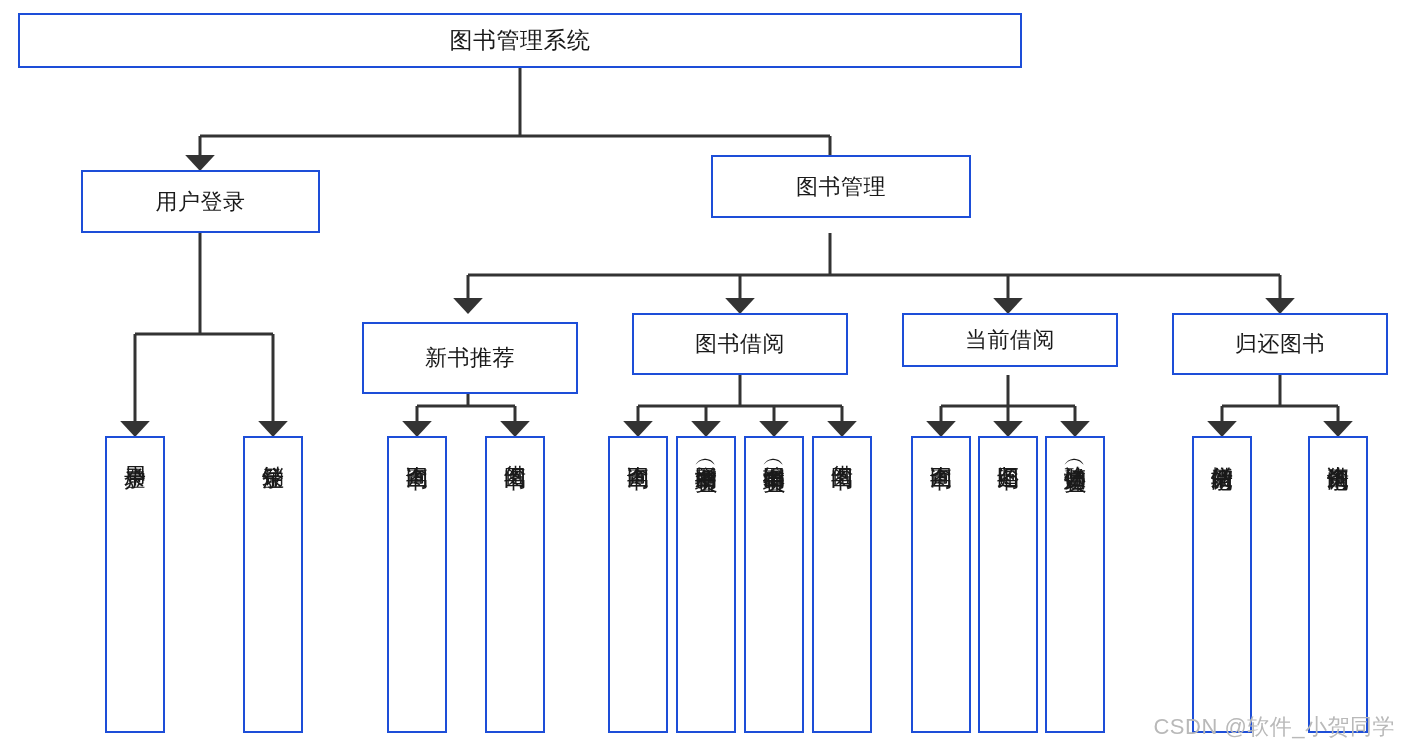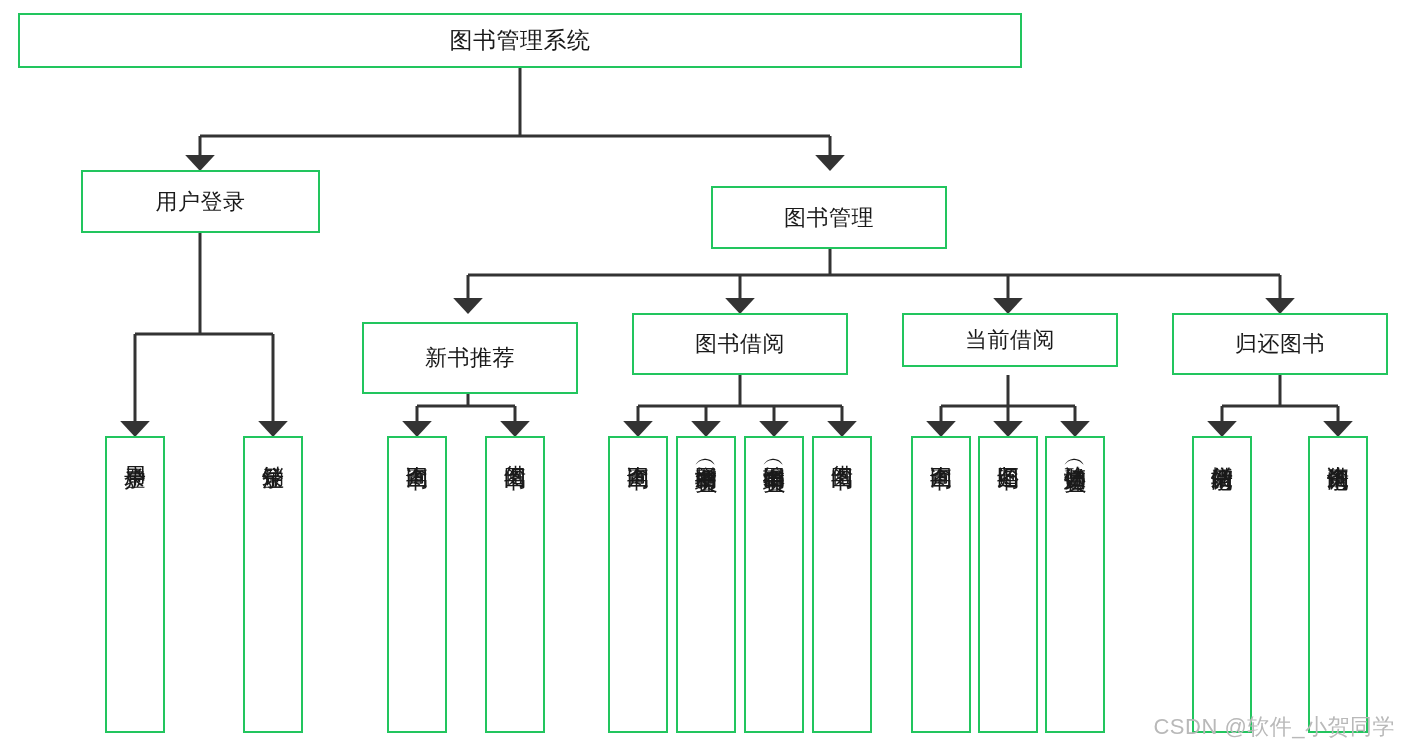--- a/index.html
+++ b/index.html
@@ -23,21 +23,21 @@
     left: 0;
     top: 0;
     width: 1405px;
     height: 747px;
     pointer-events: none;
   }
   .node {
     position: absolute;
     box-sizing: border-box;
     background: #ffffff;
-    border: 2px solid #22c55e;
+    border: 2px solid #1d4ed8;
     display: flex;
     align-items: center;
     justify-content: center;
     z-index: 2;
   }
   .node-label {
     color: #1a1a1a;
     line-height: 1.05;
     white-space: nowrap;
     letter-spacing: 0.5px;
@@ -128,21 +128,21 @@
   </svg>
 
   <div class="node level-root" style="left:18px; top:13px; width:1004px; height:55px;">
     <span class="node-label">图书管理系统</span>
   </div>
 
   <div class="node level-2" style="left:81px; top:170px; width:239px; height:63px;">
     <span class="node-label">用户登录</span>
   </div>
 
-  <div class="node level-2" style="left:711px; top:186px; width:236px; height:63px;">
+  <div class="node level-2" style="left:711px; top:155px; width:260px; height:63px;">
     <span class="node-label">图书管理</span>
   </div>
 
   <div class="node level-3" style="left:362px; top:322px; width:216px; height:72px;">
     <span class="node-label">新书推荐</span>
   </div>
 
   <div class="node level-3" style="left:632px; top:313px; width:216px; height:62px;">
     <span class="node-label">图书借阅</span>
   </div>

